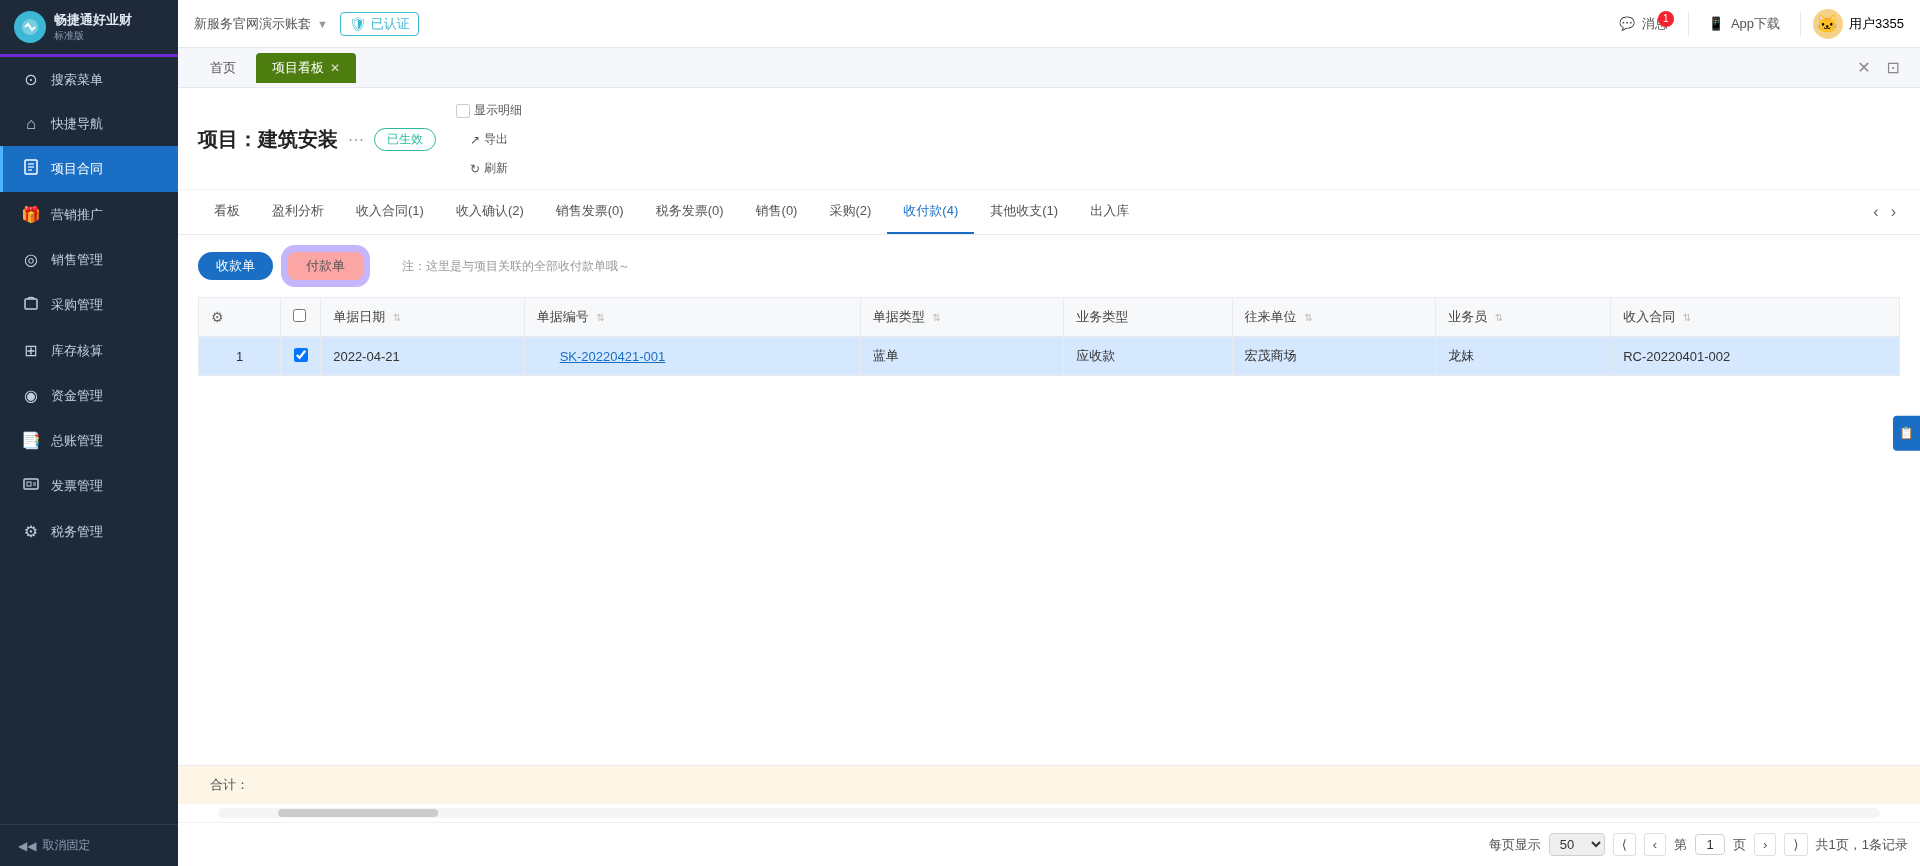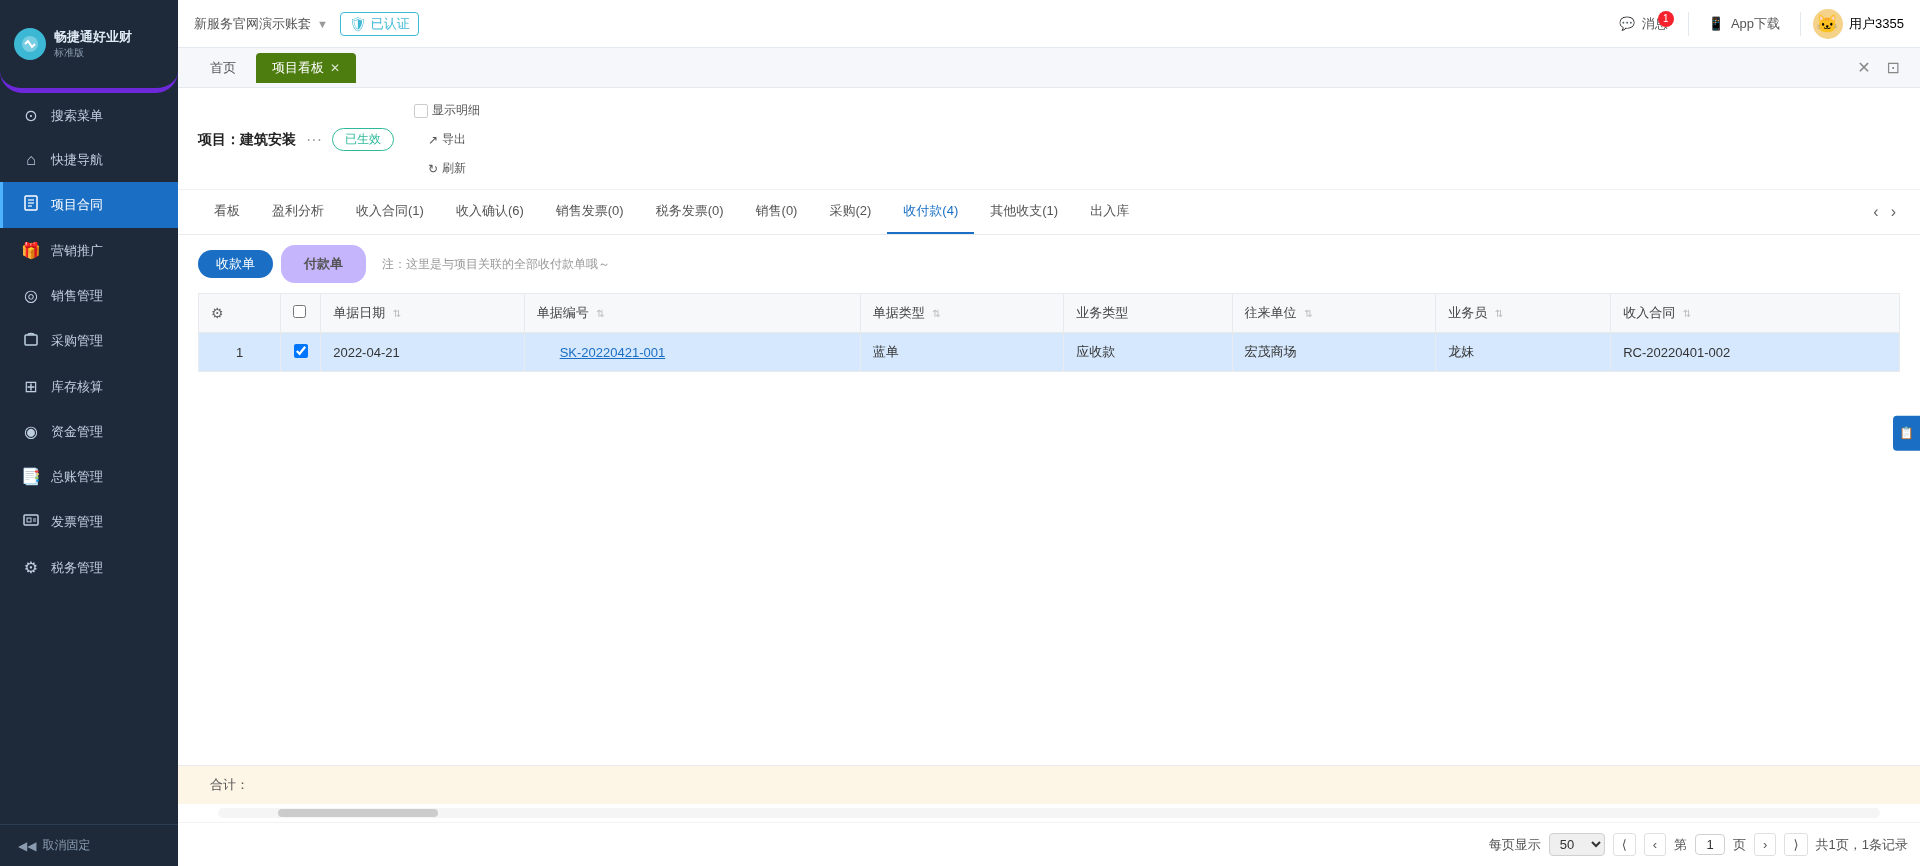--- a/index.html
+++ b/index.html
@@ -11,24 +11,23 @@
       background: #1e2a3a;
       color: #c8d3e0;
       display: flex;
       flex-direction: column;
       flex-shrink: 0;
       height: 100%;
     }
     .sidebar-logo {
       display: flex;
       align-items: center;
-      padding: 28px 14px;
-      border-bottom: 5px solid #6d28d9;
+      padding: 11px 14px;
+      border-bottom: 3px solid #6d28d9;
       gap: 8px;
-      border-radius: 22px;
     }
     .sidebar-logo-icon {
       width: 32px; height: 32px;
       background: #3db8d4;
       border-radius: 50%;
       display: flex; align-items: center; justify-content: center;
       color: white; font-size: 16px;
     }
     .sidebar-scroll { flex: 1; overflow-y: auto; overflow-x: hidden; }
     .sidebar-scroll::-webkit-scrollbar { width: 4px; }
@@ -140,21 +139,21 @@
 
     
     .project-header {
       padding: 14px 20px 0;
       display: flex;
       align-items: center;
       gap: 12px;
       border-bottom: 1px solid #f0f2f5;
     }
     .project-title {
-      font-size: 14px;
+      font-size: 20px;
       font-weight: bold;
       color: #222;
     }
     .project-more { color: #999; cursor: pointer; font-size: 16px; }
     .project-status {
       border: 1px solid #2eb89a;
       color: #2eb89a;
       border-radius: 12px;
       padding: 2px 12px;
       font-size: 12px;
@@ -209,26 +208,25 @@
       border-radius: 14px;
       font-size: 13px;
       cursor: pointer;
       border: none;
     }
     .receipt-tab-btn.active {
       background: #1a6fc4;
       color: white;
     }
     .receipt-tab-btn.inactive {
-      background: #c4b5fd;
+      background: #fca5a5;
       color: #555;
-      border: 5px solid #c4b5fd;
-      font-weight: bold;
-    }
-    .receipt-note { font-size: 12px; color: #999; margin-left: 8px; }
+      border: 7px solid #c4b5fd;
+    }
+    .receipt-note { font-size: 12px; color: #999; margin-left: 24px; }
 
     
     .table-container {
       flex: 1;
       overflow-y: auto;
       overflow-x: auto;
       padding: 0 20px;
     }
     .data-table {
       width: 100%;
@@ -501,21 +499,21 @@
       <div class="sub-tab">
         <span>看板</span>
       </div>
       <div class="sub-tab">
         <span>盈利分析</span>
       </div>
       <div class="sub-tab">
         <span>收入合同(1)</span>
       </div>
       <div class="sub-tab">
-        <span>收入确认(6)</span>
+        <span>收入确认(2)</span>
       </div>
       <div class="sub-tab">
         <span>销售发票(0)</span>
       </div>
       <div class="sub-tab">
         <span>税务发票(0)</span>
       </div>
       <div class="sub-tab">
         <span>销售(0)</span>
       </div>

